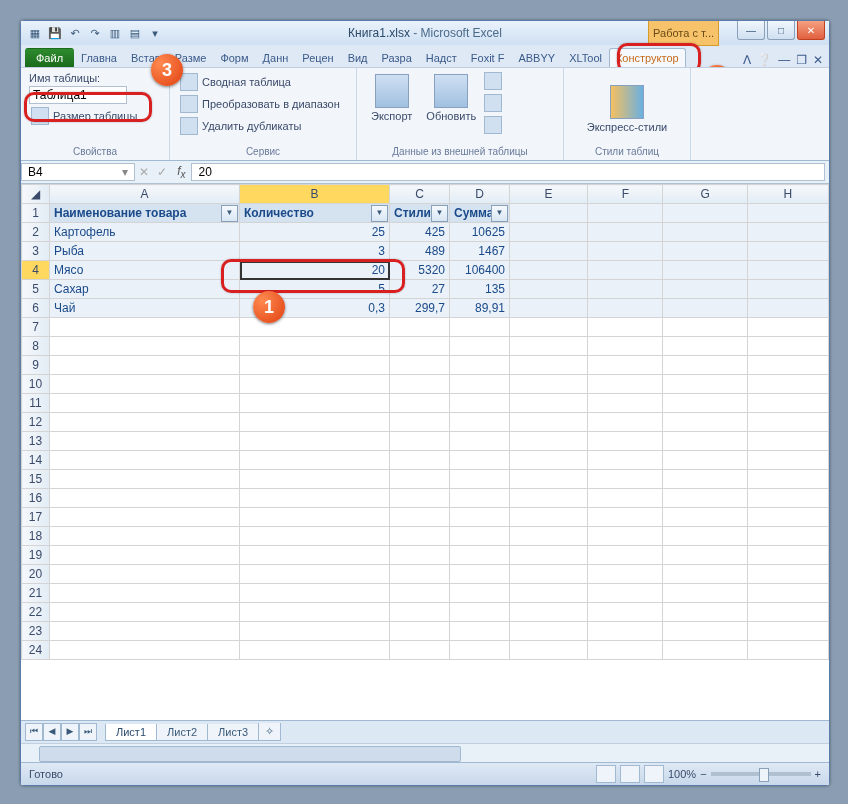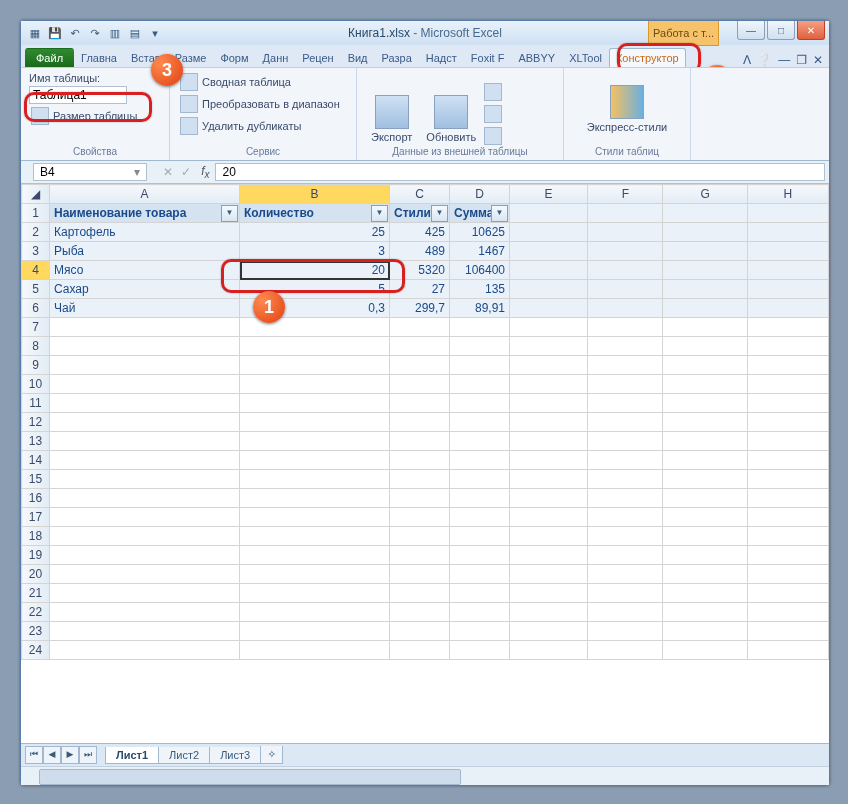--- a/index.html
+++ b/index.html
@@ -26,39 +26,39 @@
 .rgroup .lbl{font-size:10px;color:#6a7a9a;text-align:center;padding:1px 0}
 .rbtn{display:flex;align-items:center;gap:4px;padding:1px 2px;cursor:pointer}
 .rbtn .ico{width:16px;height:16px;background:#d0e0f0;border:1px solid #a0b8d0;display:inline-block}
 .bigbtn{display:flex;flex-direction:column;align-items:center;justify-content:center;gap:2px;padding:2px 6px;text-align:center;font-size:11px}
 .bigbtn .ico{width:32px;height:32px;background:linear-gradient(#cfe0f3,#a0c0e0);border:1px solid #8aa0c0}
 .tblname{width:90px;border:1px solid #b0c0d0;background:#fff;padding:1px 3px;font-size:12px}
 .callout{position:relative}
 .redring{position:absolute;border:3px solid #d82020;border-radius:10px;pointer-events:none;box-shadow:0 0 2px rgba(0,0,0,.3)}
 .badge{position:absolute;width:32px;height:32px;border-radius:50%;background:radial-gradient(circle at 30% 30%,#ff8a50,#e04010);color:#fff;font:bold 18px/32px sans-serif;text-align:center;box-shadow:0 1px 3px rgba(0,0,0,.5);pointer-events:none}
 .namebox-row{height:22px;background:#e8f0f8;border-bottom:1px solid #b0c0d0;display:flex;align-items:center}
-.namebox{width:100px;border:1px solid #b0c0d0;background:#fff;margin:0 12px;padding:1px 6px;font-size:12px;display:flex;justify-content:space-between}
+.namebox{width:100px;border:1px solid #b0c0d0;background:#fff;margin:0 0;padding:1px 6px;font-size:12px;display:flex;justify-content:space-between}
 .fx{padding:0 6px;font-style:italic;color:#555}
 .formula{flex:1;border:1px solid #b0c0d0;background:#fff;margin:0 4px 0 0;padding:1px 6px;font-size:12px}
 .gridwrap{flex:1;background:#fff;position:relative;overflow:hidden}
 table.grid{border-collapse:collapse;width:100%;font-size:12px}
 table.grid th,table.grid td{border:1px solid #d4d4d4;height:19px;padding:0 4px;text-align:left;box-sizing:border-box}
 table.grid th{background:linear-gradient(#f5f8fb,#e2ecf5);color:#3a4a6a;font-weight:normal;text-align:center}
 table.grid th.rowhdr{width:28px;background:linear-gradient(90deg,#f5f8fb,#e2ecf5)}
 .colA{width:190px}.colB{width:150px}.colC{width:60px}.colD{width:60px}
 .dtbl td{background:#eaf1f8;color:#1a4a8a;border-color:#9ab4ce}
 .dtbl td.num{text-align:right}
 .hdrcell{background:#d5e3f1!important;color:#1a3a7a;font-weight:bold;position:relative}
 .filterbtn{position:absolute;right:1px;top:1px;width:15px;height:15px;border:1px solid #8aa0b8;background:linear-gradient(#f5f9fd,#d8e6f3);font-size:8px;line-height:13px;text-align:center;color:#3a5a7a}
 .activehdr{background:#ffd860!important}
 .sheettabs{height:22px;background:#dce8f4;border-top:1px solid #a0b8d0;display:flex;align-items:center;padding:0 4px;gap:0;font-size:11px}
 .navsheet{display:flex;gap:0;margin-right:8px}
 .navsheet span{width:16px;height:16px;border:1px solid #a0b8d0;background:#eef4fa;text-align:center;line-height:14px;font-size:9px;color:#3a5a7a}
 .sheettab{padding:2px 10px;border:1px solid #a0b8d0;border-top:none;background:#eef4fa;color:#3a5a7a;margin-right:-1px}
-.sheettab.active{background:#fff;font-weight:bold;color:#2a4a6a}
+.sheettab.active{background:#fff;font-weight:normal;color:#2a4a6a}
 .status{height:22px;background:linear-gradient(#dfe9f5,#c8d8ea);border-top:1px solid #a0b8d0;display:flex;align-items:center;justify-content:space-between;padding:0 8px;font-size:11px;color:#3a4a6a}
 .zoom{display:flex;align-items:center;gap:4px}
 .zslider{width:100px;height:4px;background:#b0c0d0;position:relative}
 .zslider::after{content:"";position:absolute;left:48px;top:-4px;width:8px;height:12px;background:#eef4fa;border:1px solid #8aa0b8}
 .viewbtn{width:18px;height:16px;border:1px solid #a0b8d0;background:#eef4fa}
 .hscroll{height:18px;background:#e8f0f8;border-top:1px solid #c0d0e0;position:relative}
 .hscroll .thumb{position:absolute;left:18px;top:2px;height:14px;width:420px;background:#cfdceb;border:1px solid #a0b8d0;border-radius:2px}
 </style>
 </head>
 <body>
@@ -138,21 +138,21 @@
               <span>Преобразовать в диапазон</span>
             </div>
       <div class="rbtn">
               <span class="ico"></span>
               <span>Удалить дубликаты</span>
             </div>
     </div>
     <div class="lbl">Сервис</div>
   </div>
   <div class="rgroup" style="width:190px">
-    <div class="body" style="flex-direction:row;align-items:flex-end">
+    <div class="body" style="flex-direction:row;align-items:flex-start">
       <div class="bigbtn">
               <span class="ico"></span>
               <span>Экспорт</span>
             </div>
       <div class="bigbtn">
               <span class="ico"></span>
               <span>Обновить</span>
             </div>
       <div style="display:flex;flex-direction:column;gap:4px">
         <span class="ico" style="width:16px;height:16px;border:1px solid #a0b8d0;background:#d0e0f0;display:block"></span>
@@ -480,15 +480,27 @@
   <div class="sheettab active">Лист1</div>
   <div class="sheettab">Лист2</div>
   <div class="sheettab">Лист3</div>
   <div class="sheettab" style="padding:2px 6px">✧</div>
   <div style="flex:1"></div>
 </div>
 <div class="hscroll">
         <div class="thumb"></div>
       </div>
 
+<div class="status">
+  <span>Готово</span>
+  <div class="zoom">
+    <span class="viewbtn"></span>
+    <span class="viewbtn"></span>
+    <span class="viewbtn"></span>
+    <span>100%</span>
+    <span>−</span>
+    <div class="zslider"></div>
+    <span>+</span>
+  </div>
+</div>
 
 </div>
   </div>
 
 </body></html>

